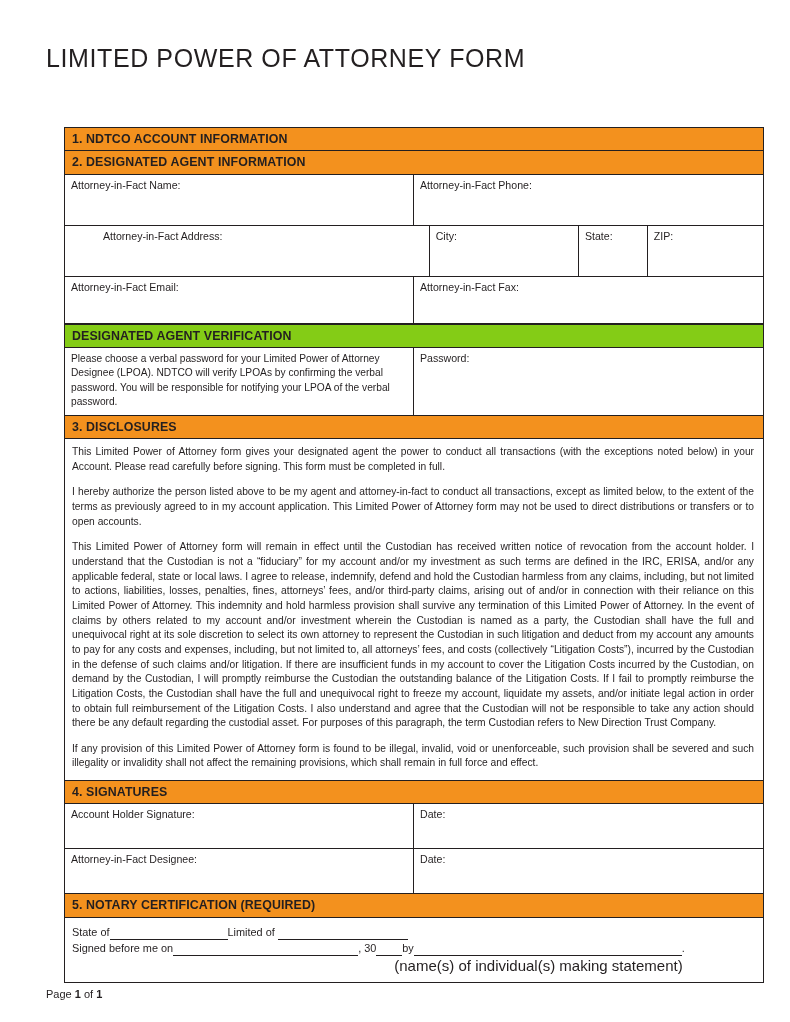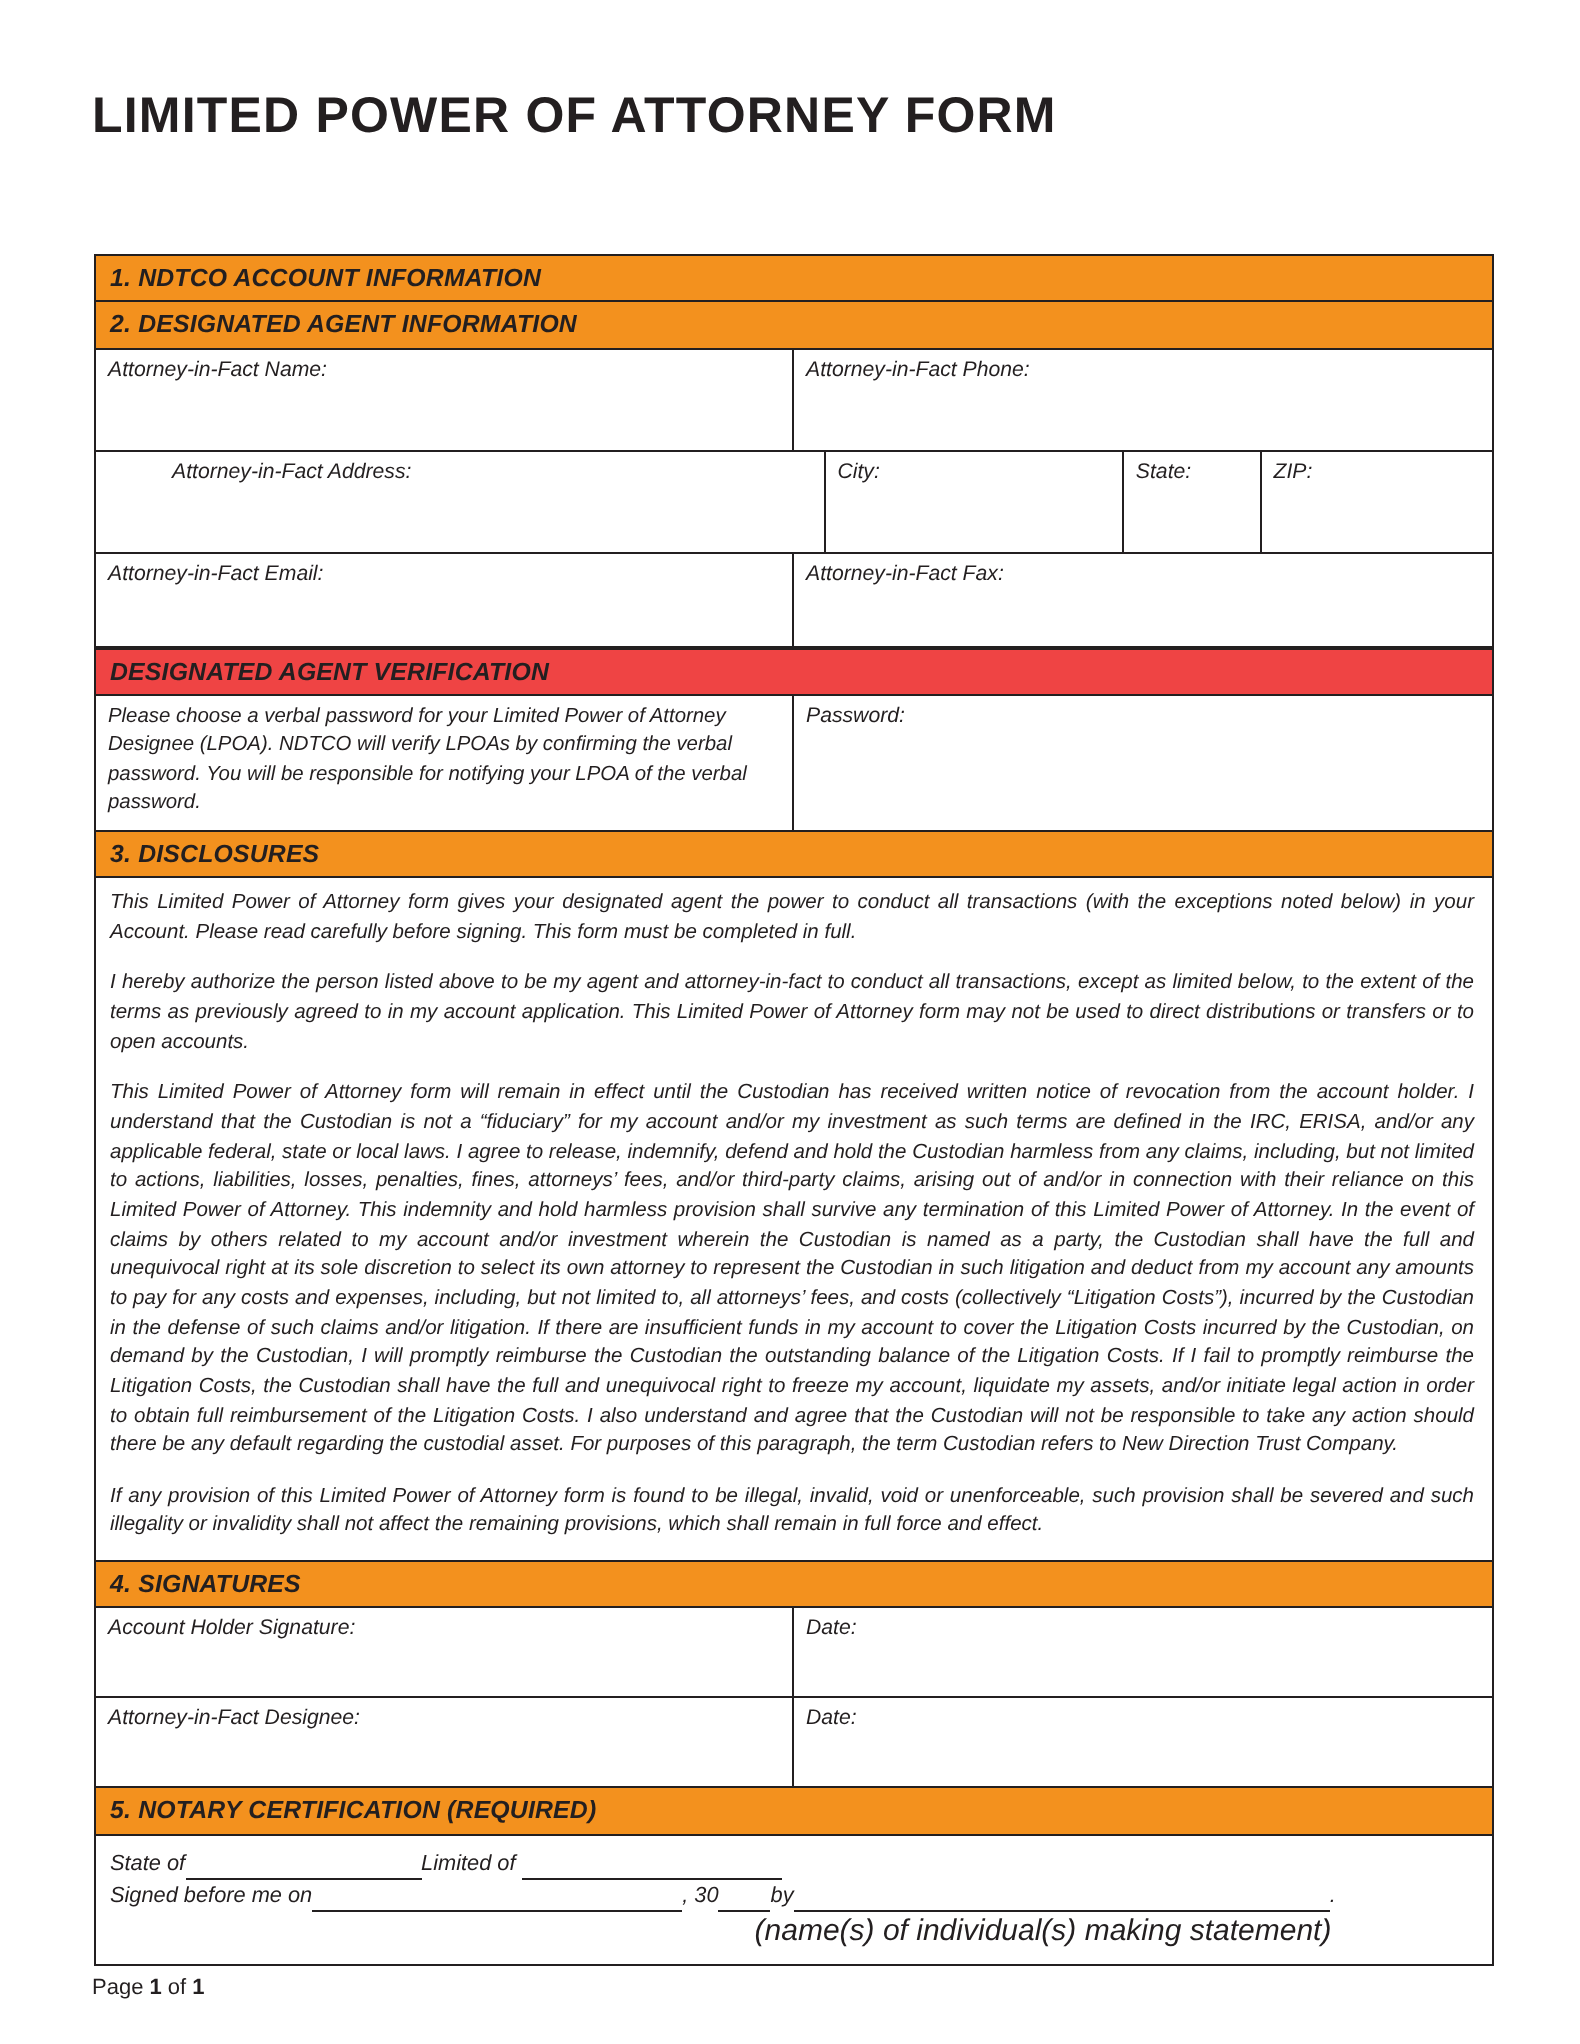--- a/index.html
+++ b/index.html
@@ -23,48 +23,47 @@
     height: 1022px;
     background: #fff;
   }
 
   .doc-title {
     position: absolute;
     left: 46px;
     top: 44px;
     font-size: 25px;
     letter-spacing: 0.6px;
-    font-weight: 700;
+    font-weight: 400;
     color: #231f20;
     white-space: nowrap;
   }
 
   
   .form {
     position: absolute;
-    left: 47px;
+    left: 64px;
     top: 127px;
     width: 700px;
     border: 1.6px solid #231f20;
     box-sizing: border-box;
-    font-style: italic;
   }
 
   .sec-head {
     background: #F3911E;
     border-bottom: 1.6px solid #231f20;
     font-size: 12.4px;
     font-weight: 700;
     color: #231f20;
     padding: 4px 0 4px 7px;
     line-height: 1.15;
     letter-spacing: 0.1px;
   }
   .sec-head.sub {
-    background: #ef4444;
+    background: #84cc16;
     font-weight: 700;
     border-top: 1.6px solid #231f20;
   }
 
   .row {
     display: flex;
     border-bottom: 1.6px solid #231f20;
   }
 
   .cell {

